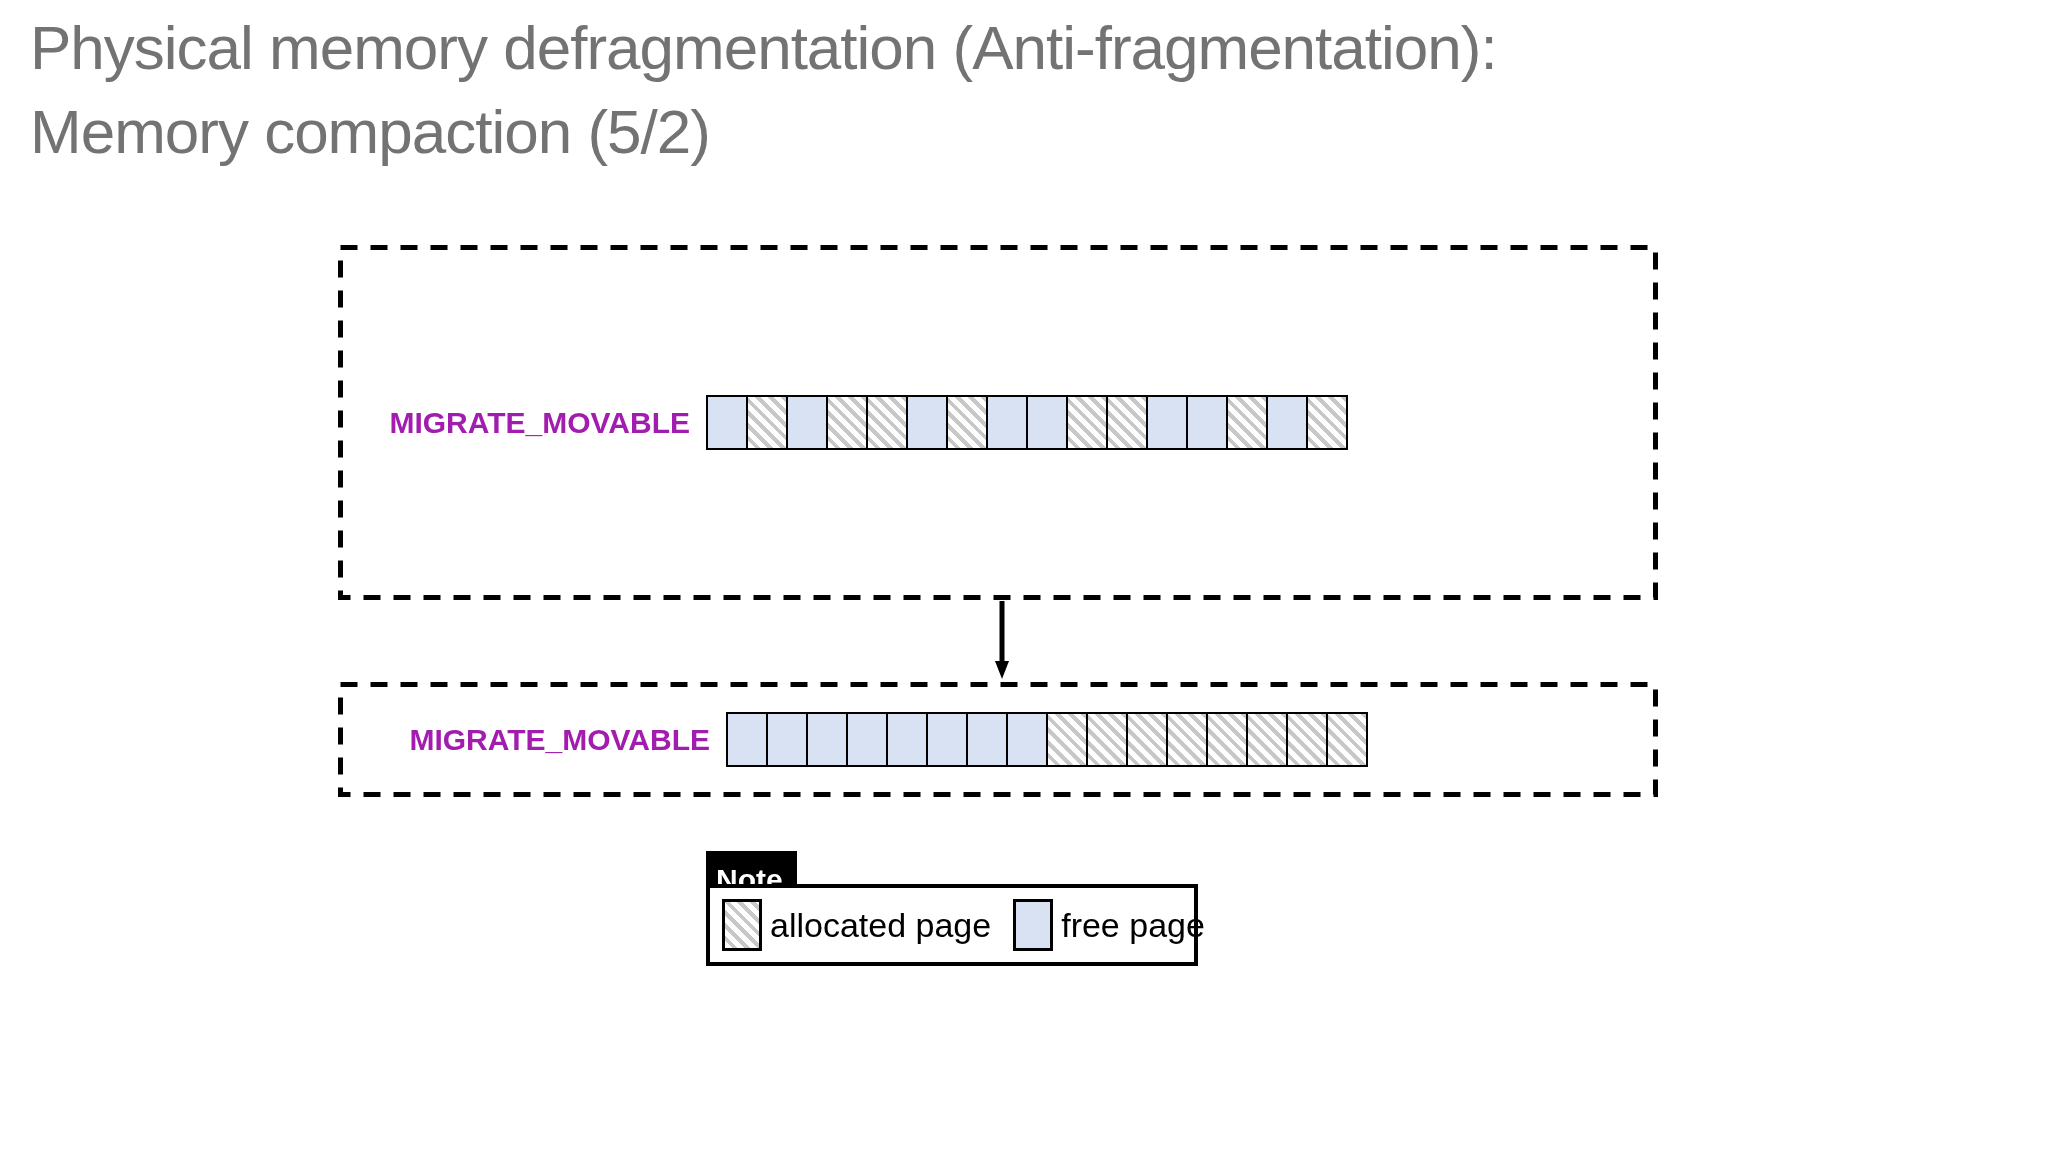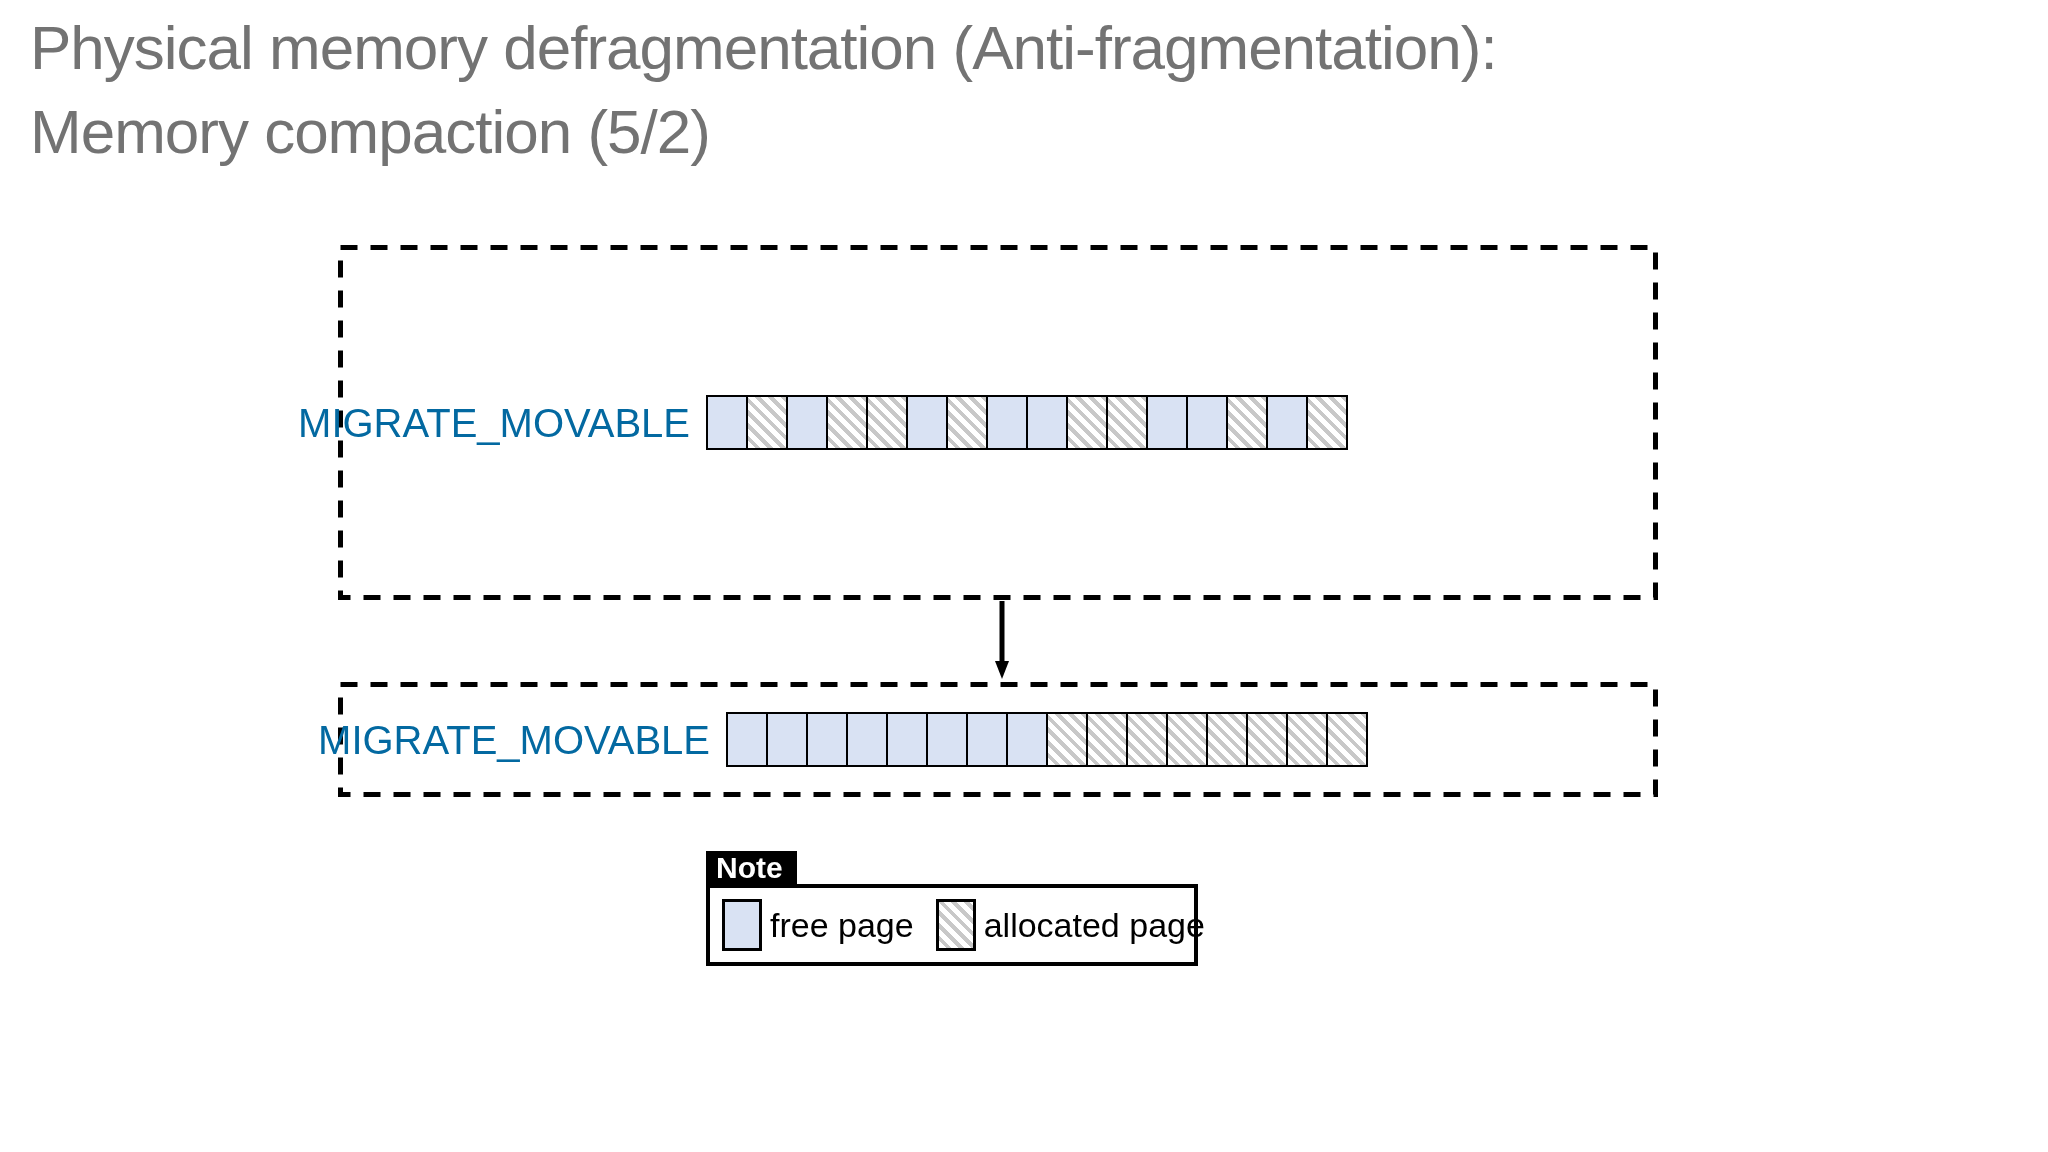--- a/index.html
+++ b/index.html
@@ -24,21 +24,21 @@
   
   .page-row{
     position:absolute;
     display:flex;
   }
   .row-label{
     position:absolute;
     right:calc(100% + 16px);
     top:50%;
     transform:translateY(-50%);
-    font-size:40px;font-weight:400;color:#0369a1;
+    font-size:30px;font-weight:700;color:#a21caf;
     white-space:nowrap;letter-spacing:0px;
   }
   .cell{
     width:42px;height:55px;
     box-sizing:border-box;
     border:2px solid var(--outline,#000);
     background:#fff;
   }
   .cell + .cell{margin-left:-2px;}
   .cell[data-type="free"]{background:var(--free-page-fill,#d9e2f3);}
@@ -49,21 +49,21 @@
   .arrow-svg{position:absolute;left:994px;top:601px;}
   .arrow-label{
     position:absolute;left:1016px;top:622px;
     font-size:32px;line-height:36px;color:#000;white-space:nowrap;
   }
   
   .note-tab{
     position:absolute;left:706px;top:851px;
     background:#000;color:#fff;
     font-size:30px;font-weight:700;line-height:34px;
-    padding:0 14px 1px 10px;
+    padding:12px 14px 1px 10px;
   }
   .legend-box{
     position:absolute;left:706px;top:884px;
     width:492px;height:82px;
     box-sizing:border-box;
     border:4px solid #000;background:#fff;
     display:flex;align-items:center;
     padding-left:12px;
   }
   .legend-item{display:flex;align-items:center;}
@@ -141,22 +141,22 @@
       <div class="cell" data-type="allocated"></div>
       <div class="cell" data-type="allocated"></div>
       <div class="cell" data-type="allocated"></div>
       <div class="cell" data-type="allocated"></div>
     </div>
 
   <div class="note-tab">Note</div>
 
   <div class="legend-box">
     <div class="legend-item">
+      <span class="swatch" data-type="allocated"></span>
+      <span class="legend-label">allocated page</span>
+    </div>
+    <div class="legend-item">
       <span class="swatch" data-type="free"></span>
       <span class="legend-label">free page</span>
-    </div>
-    <div class="legend-item">
-      <span class="swatch" data-type="allocated"></span>
-      <span class="legend-label">allocated page</span>
     </div>
   </div>
 
 </div>
 
 </body></html>

